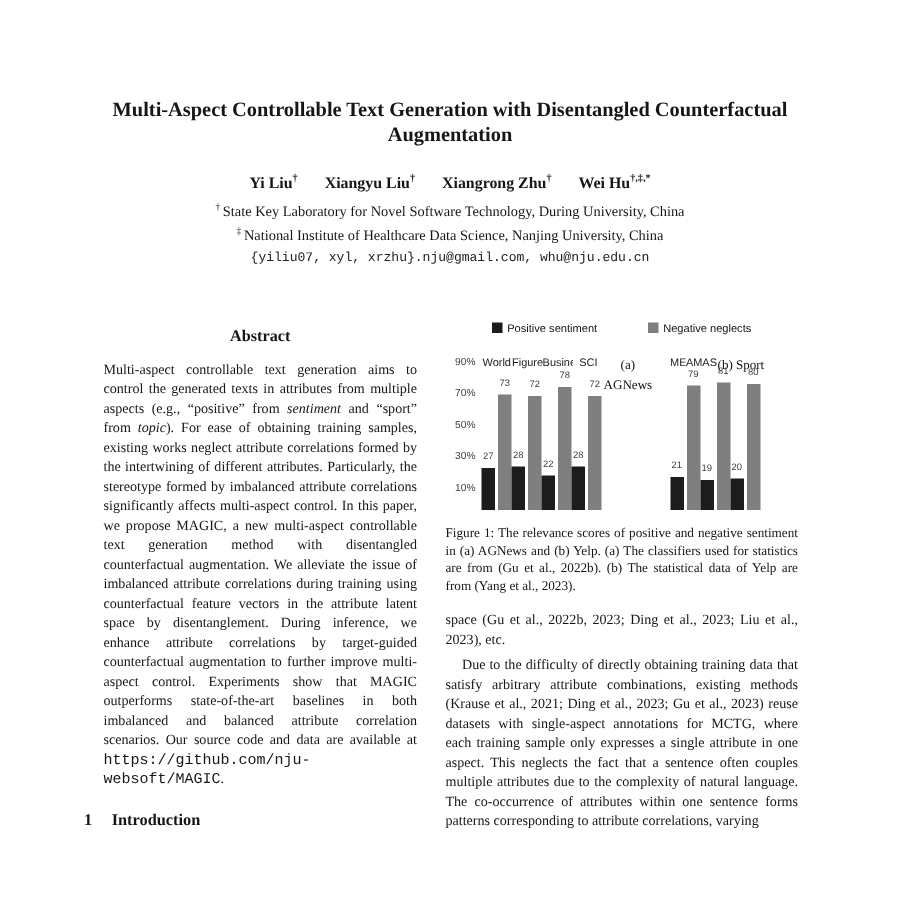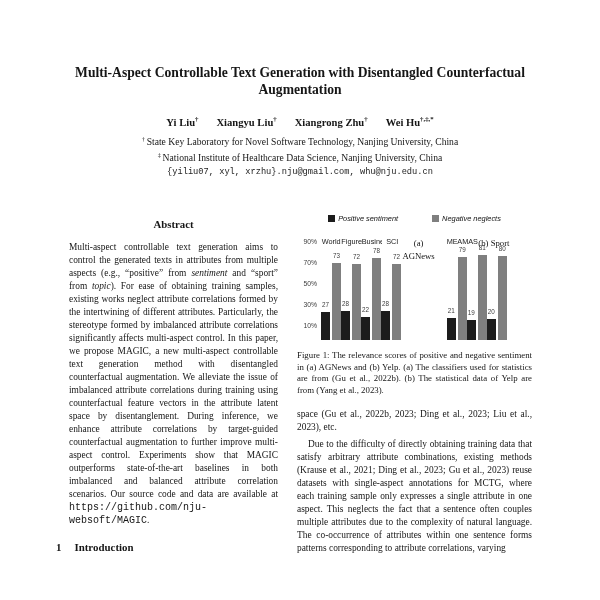--- a/index.html
+++ b/index.html
@@ -22,21 +22,21 @@
   .col{width:235px;font-size:9.4px;line-height:13px;text-align:justify;}
   .col p{margin:0;}
 
   .abstract-head{font-size:10.8px;font-weight:bold;text-align:center;margin:8px 0 10px 0;}
   .abstract-body{padding:0 13px;display:block;}
   .section-head{font-size:10.9px;font-weight:bold;margin:14px 0 9px 0;}
   .section-num{margin-right:13px;}
 
   .figure{margin:2px 0 12px 0;}
   .chart{font-family:"Liberation Sans",sans-serif;}
-  .chart-legend{display:flex;justify-content:center;gap:34px;font-size:7.4px;margin-bottom:7px;color:#111;font-style:italic;}
+  .chart-legend{display:flex;justify-content:center;gap:34px;font-size:7.4px;margin-bottom:7px;color:#111;}
   .legend-item{display:flex;align-items:center;gap:3px;}
   .legend-swatch{width:7px;height:7px;display:inline-block;}
   .chart-body{display:flex;}
   .chart-yaxis{width:24px;position:relative;height:108px;font-size:6.8px;color:#3d3d3d;flex:none;}
   .ytick{position:absolute;right:4px;}
   .panels{flex:1;display:flex;gap:12px;}
   .panel{display:flex;flex-direction:row;min-width:0;}
   .plot{height:108px;position:relative;border-bottom:1px solid #8a8a8a;}
   .gridline{position:absolute;left:0;right:0;height:1px;background:#dcdcdc;}
   .groups{position:absolute;left:0;right:0;top:0;bottom:0;display:flex;}
@@ -54,21 +54,21 @@
 </head>
 <body>
 
 <div class="page">
   <div class="content">
 
     <header>
       <h1 class="title">Multi-Aspect Controllable Text Generation with Disentangled Counterfactual Augmentation</h1>
       <div class="authors"><span class="author"><span>Yi Liu</span><span class="asup">†</span></span><span class="author"><span>Xiangyu Liu</span><span class="asup">†</span></span><span class="author"><span>Xiangrong Zhu</span><span class="asup">†</span></span><span class="author"><span>Wei Hu</span><span class="asup">†,‡,*</span></span></div>
       <div class="affils">
-        <div><span class="seg-sup">† </span><span>State Key Laboratory for Novel Software Technology, Nanjing University, China</span></div>
+        <div><span class="seg-sup">† </span><span>State Key Laboratory for Novel Software Technology, During University, China</span></div>
         <div><span class="seg-sup">‡ </span><span>National Institute of Healthcare Data Science, Nanjing University, China</span></div>
         <div class="emails">{yiliu07, xyl, xrzhu}.nju@gmail.com, whu@nju.edu.cn</div>
       </div>
     </header>
 
     <div class="columns">
 
       <div class="col">
         <div class="abstract-head">Abstract</div>
         <p class="abstract-body"><span>Multi-aspect controllable text generation aims to control the generated texts in attributes from multiple aspects (e.g., “positive” from </span><span class="seg-i">sentiment</span><span> and “sport” from </span><span class="seg-i">topic</span><span>).  For ease of obtaining training samples, existing works neglect attribute correlations formed by the intertwining of different attributes. Particularly, the stereotype formed by imbalanced attribute correlations significantly affects multi-aspect control. In this paper, we propose MAGIC, a new multi-aspect controllable text generation method with disentangled counterfactual augmentation.  We alleviate the issue of imbalanced attribute correlations during training using counterfactual feature vectors in the attribute latent space by disentanglement. During inference, we enhance attribute correlations by target-guided counterfactual augmentation to further improve multi-aspect control. Experiments show that MAGIC outperforms state-of-the-art baselines in both imbalanced and balanced attribute correlation scenarios. Our source code and data are available at </span><span class="seg-tt">https://github.com/nju-websoft/MAGIC</span><span>.</span></p>

